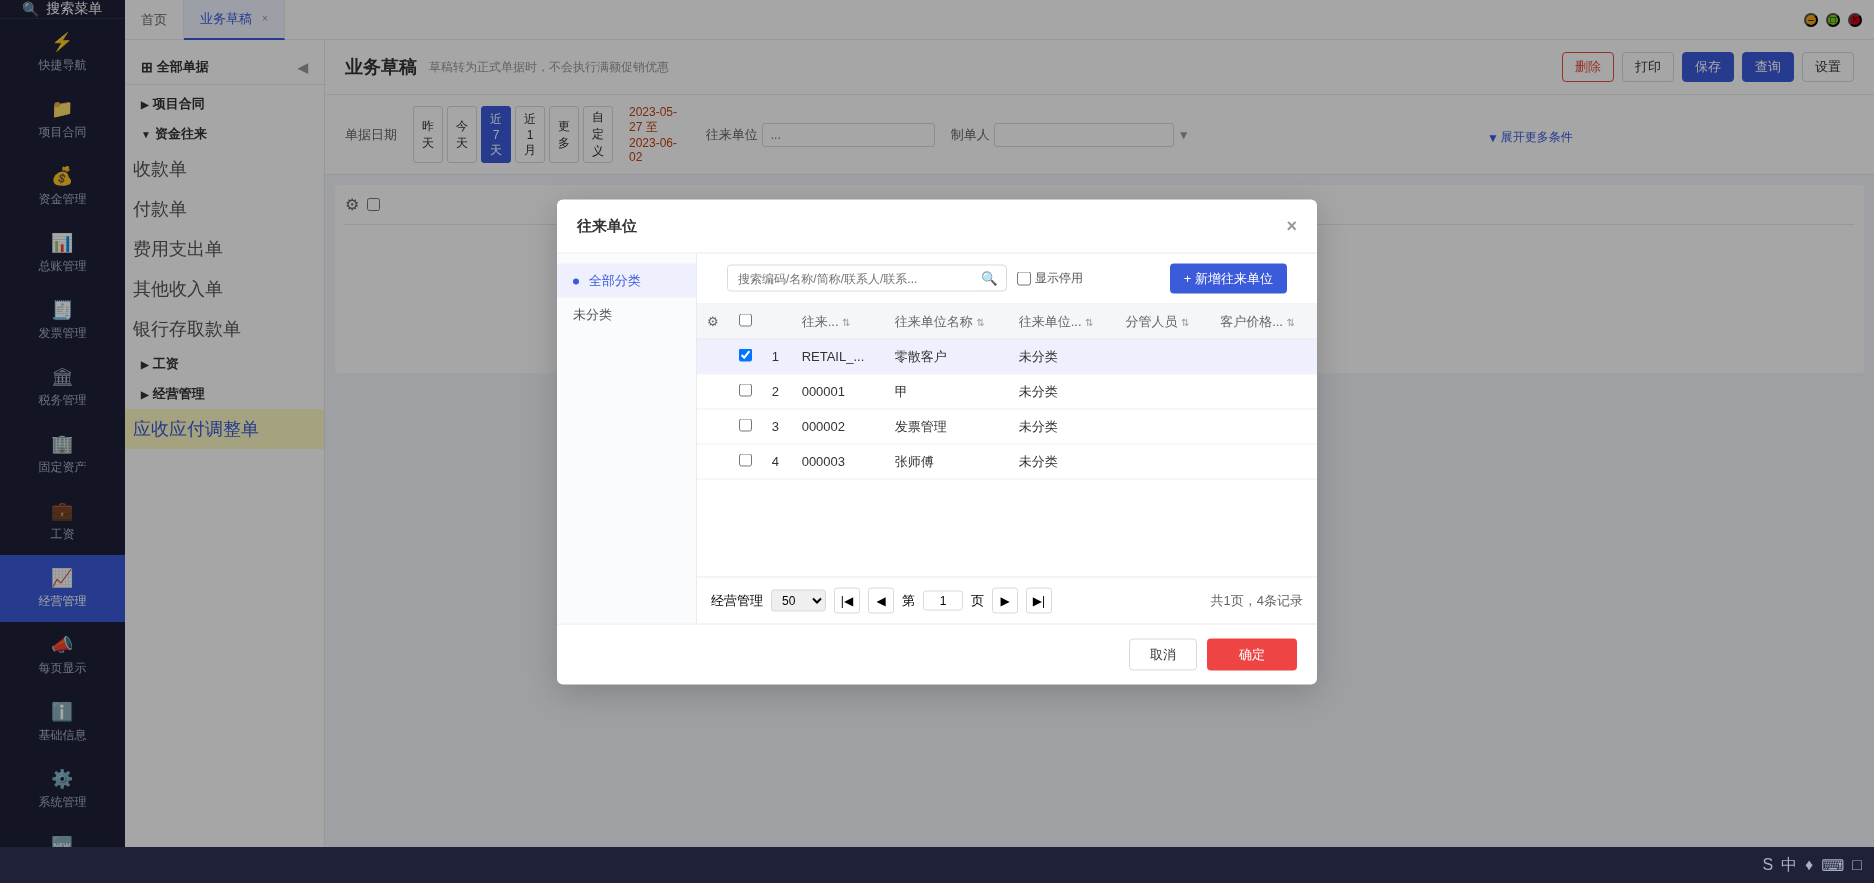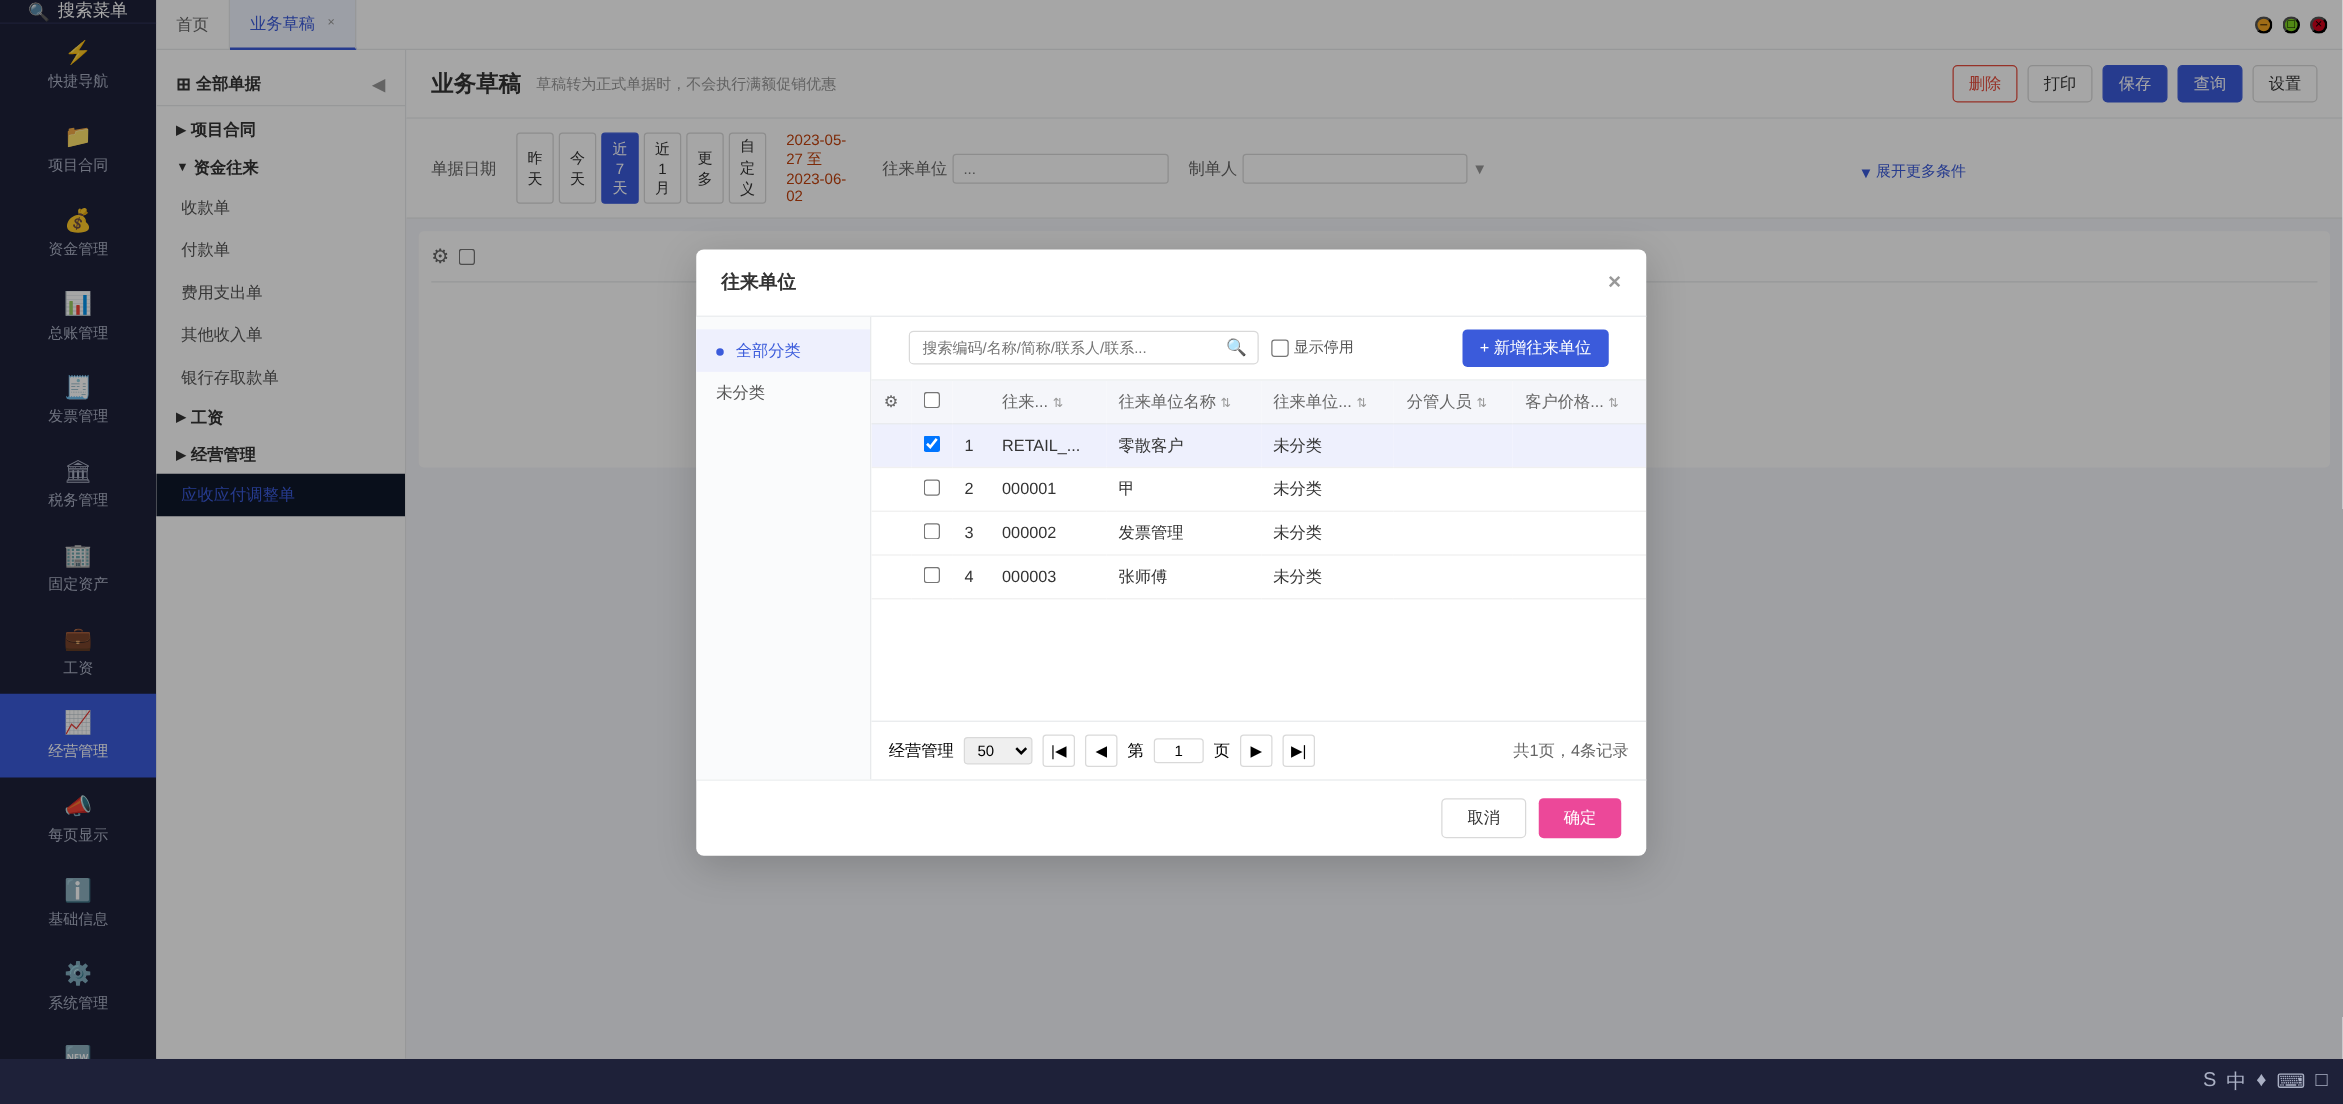--- a/index.html
+++ b/index.html
@@ -61,24 +61,24 @@
     .filter-input { border: 1px solid #d9d9d9; border-radius: 3px; padding: 4px 8px; font-size: 12px; min-width: 140px; }
     .expand-btn { color: #3b5bdb; font-size: 12px; cursor: pointer; display: flex; align-items: center; gap: 2px; }
 
     
     .left-panel {
       position: fixed; left: 125px; top: 40px; width: 200px; height: calc(100% - 40px);
       background: #fff; border-right: 1px solid #e8eaec; overflow-y: auto;
       padding-top: 10px;
     }
     .left-panel-item {
-      padding: 8px 20px; font-size: 13px; color: #555; cursor: pointer;
+      padding: 8px 8px; font-size: 18px; color: #555; cursor: pointer;
       display: flex; align-items: center; gap: 6px;
     }
-    .left-panel-item.active { background: #0f172a; color: #3b5bdb; }
+    .left-panel-item.active { background: #fef9c3; color: #3b5bdb; }
     .left-panel-section { padding: 6px 16px; font-size: 13px; font-weight: 600; color: #333; display: flex; align-items: center; gap: 4px; }
     .left-panel-section.top { padding: 8px 16px; border-bottom: 1px solid #e8eaec; margin-bottom: 4px; }
 
     
     .overlay {
       position: fixed; left: 0; top: 0; width: 100%; height: 100%;
       background: rgba(0,0,0,0.35); z-index: 100;
     }
 
     
@@ -134,21 +134,21 @@
     .page-size-select { border: 1px solid #d9d9d9; border-radius: 3px; padding: 2px 6px; font-size: 12px; }
     .page-nav-btn { width: 26px; height: 26px; border: 1px solid #d9d9d9; background: #fff; border-radius: 3px; cursor: pointer; display: flex; align-items: center; justify-content: center; font-size: 12px; }
     .page-nav-btn:disabled { color: #ccc; cursor: default; }
     .page-input { width: 40px; border: 1px solid #d9d9d9; border-radius: 3px; padding: 2px 4px; text-align: center; font-size: 12px; }
 
     
     .dialog-actions {
       padding: 14px 20px; border-top: 1px solid #e8eaec; display: flex; justify-content: flex-end; gap: 10px;
     }
     .btn-cancel { padding: 6px 20px; border: 1px solid #d9d9d9; border-radius: 4px; background: #fff; color: #333; cursor: pointer; font-size: 13px; }
-    .btn-confirm { padding: 6px 20px; border: none; border-radius: 4px; background: #ec4899; color: #fff; cursor: pointer; font-size: 13px; }
+    .btn-confirm { padding: 6px 32px; border: none; border-radius: 4px; background: #ef4444; color: #fff; cursor: pointer; font-size: 13px; }
 
     
     .bottom-bar {
       position: fixed; left: 0; bottom: 0; right: 0; height: 36px;
       background: #1e2139; display: flex; align-items: center; justify-content: flex-end;
       padding-right: 12px; gap: 8px; z-index: 200;
     }
     .bottom-icon { color: #aab0c4; font-size: 16px; cursor: pointer; }
 
     

